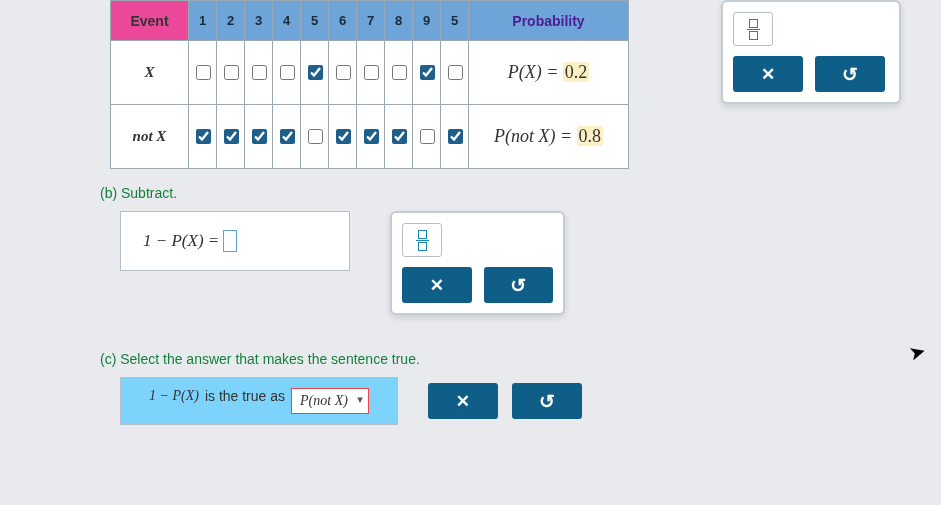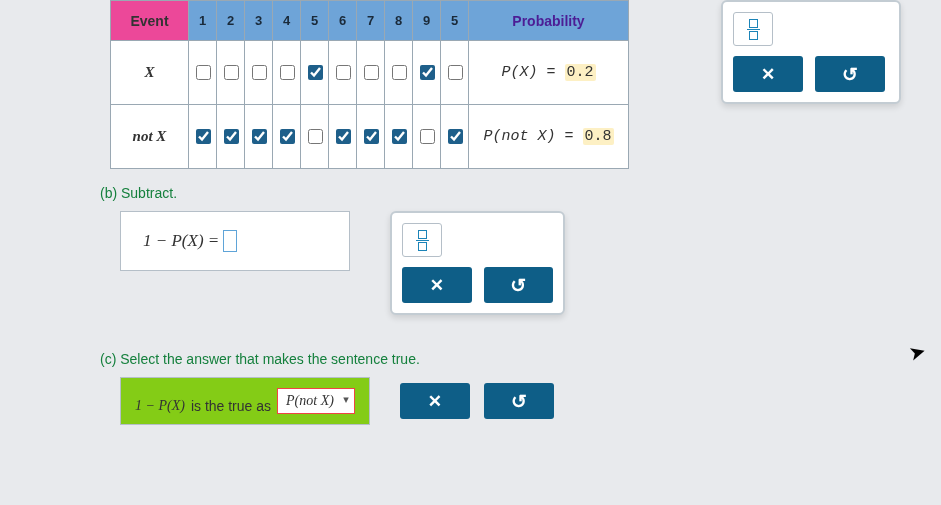--- a/index.html
+++ b/index.html
@@ -49,23 +49,23 @@
   td.row-label {
     width: 78px; height: 64px;
     font-style: italic;
     font-weight: bold;
     font-family: Georgia, "Times New Roman", serif;
     font-size: 15px;
   }
   td.cb-cell { width: 28px; height: 64px; }
   td.prob-cell {
     width: 160px; height: 64px;
-    font-family: Liberation Mono, monospace;
-    font-style: italic;
-    font-size: 15px;
+    font-family: Liberation Serif, serif;
+    font-style: italic;
+    font-size: 18px;
   }
 
   .chk {
     width: 15px; height: 15px;
     accent-color: #1e5f8a;
     cursor: pointer;
   }
   .hlval {
     background: #fdf0c4;
     padding: 0 2px;
@@ -134,24 +134,24 @@
     font-size: 17px;
     font-weight: bold;
     display: flex; align-items: center; justify-content: center;
     cursor: pointer;
   }
   .act-undo { font-size: 19px; }
 
   
   .partc-row { display: flex; align-items: center; gap: 30px; margin-left: 20px;}
   .sentence-box {
-    background: #84cc16;
+    background: #7dd3fc;
     border: 1px solid #b5bfc8;
-    padding: 10px 14px;
-    display: flex; align-items: flex-end; gap: 6px;
+    padding: 10px 28px;
+    display: flex; align-items: flex-start; gap: 6px;
     font-size: 14px;
   }
   .mth { font-family: Georgia, "Times New Roman", serif; font-style: italic; }
   .dd {
     border: 1px solid #ef4444;
     background: #fff;
     padding: 4px 20px 4px 8px;
     position: relative;
     cursor: pointer;
     font-family: Georgia, "Times New Roman", serif;

